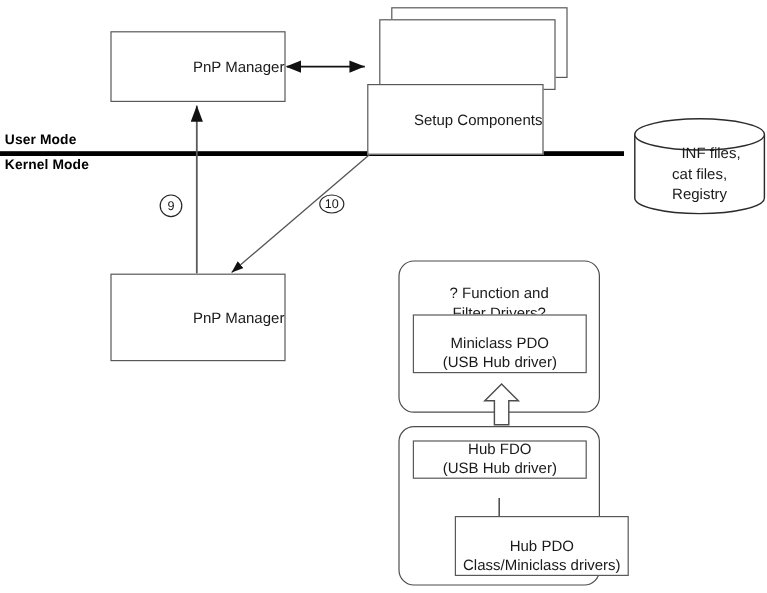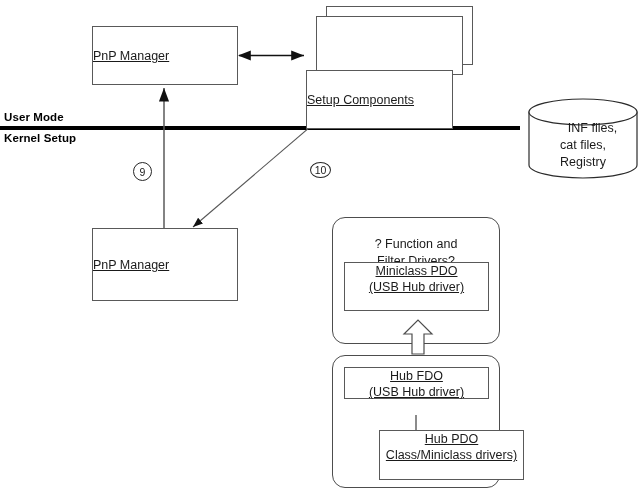--- a/index.html
+++ b/index.html
@@ -19,26 +19,25 @@
     overflow: hidden;
   }
   
   .box {
     position: absolute;
     box-sizing: border-box;
     border: 1px solid #595959;
     background: #ffffff;
     display: flex;
     align-items: center;
-    justify-content: flex-start;
+    justify-content: flex-end;
     text-align: center;
     font-size: 12.5px;
     color: #1a1a1a;
     line-height: 1.28;
-    text-decoration: underline;
   }
   .box.stacked-shadow {
     background: #ffffff;
     z-index: 1;
   }
   .rounded-stack {
     position: absolute;
     box-sizing: border-box;
     border: 1.3px solid #4d4d4d;
     border-radius: 13px;
@@ -132,34 +131,34 @@
     <line x1="416" y1="415" x2="416" y2="430" stroke="#4d4d4d" stroke-width="1.3"></line>
 
     <g>
       <path d="M529,112 L529,165 A54,13 0 0 0 637,165 L637,112 z" fill="#ffffff" stroke="#2b2b2b" stroke-width="1.2"></path>
       <ellipse cx="583" cy="112" rx="54" ry="13" fill="#ffffff" stroke="#2b2b2b" stroke-width="1.2"></ellipse>
     </g>
   </svg>
 
   <div class="mode-divider" style="left:0px; top:126px; width:520px; height:3.5px;"></div>
   <div class="mode-label" style="left:4px; top:111px;">User Mode</div>
-  <div class="mode-label" style="left:4px; top:132px;">Kernel Setup</div>
+  <div class="mode-label" style="left:4px; top:132px;">Kernel Mode</div>
 
   <div class="box" style="left:92px; top:26px; width:146px; height:59px; z-index:4;">
     <span>PnP Manager</span>
   </div>
 
   <div class="box" style="left:306px; top:26px; width:147px; height:59px; z-index:4;margin-top:44px;">
     <span>Setup Components</span>
   </div>
 
   <div class="step-circle" style="left:133px; top:162px; width:19px; height:19px;">
     <span>9</span>
   </div>
-  <div class="step-circle" style="left:266px; top:162px; width:21px; height:16px;margin-left:44px;">
+  <div class="step-circle" style="left:266px; top:162px; width:21px; height:16px;">
     <span>10</span>
   </div>
 
   <div class="box" style="left:92px; top:228px; width:146px; height:73px; z-index:4;">
     <span>PnP Manager</span>
   </div>
 
   <div style="position:absolute; left:529px; top:120px; width:108px; height:58px; z-index:4;">
     <div class="cyl-text" style="top:0px;padding-left:19px;">INF files,</div>
     <div class="cyl-text" style="top:17px;">cat files,</div>

